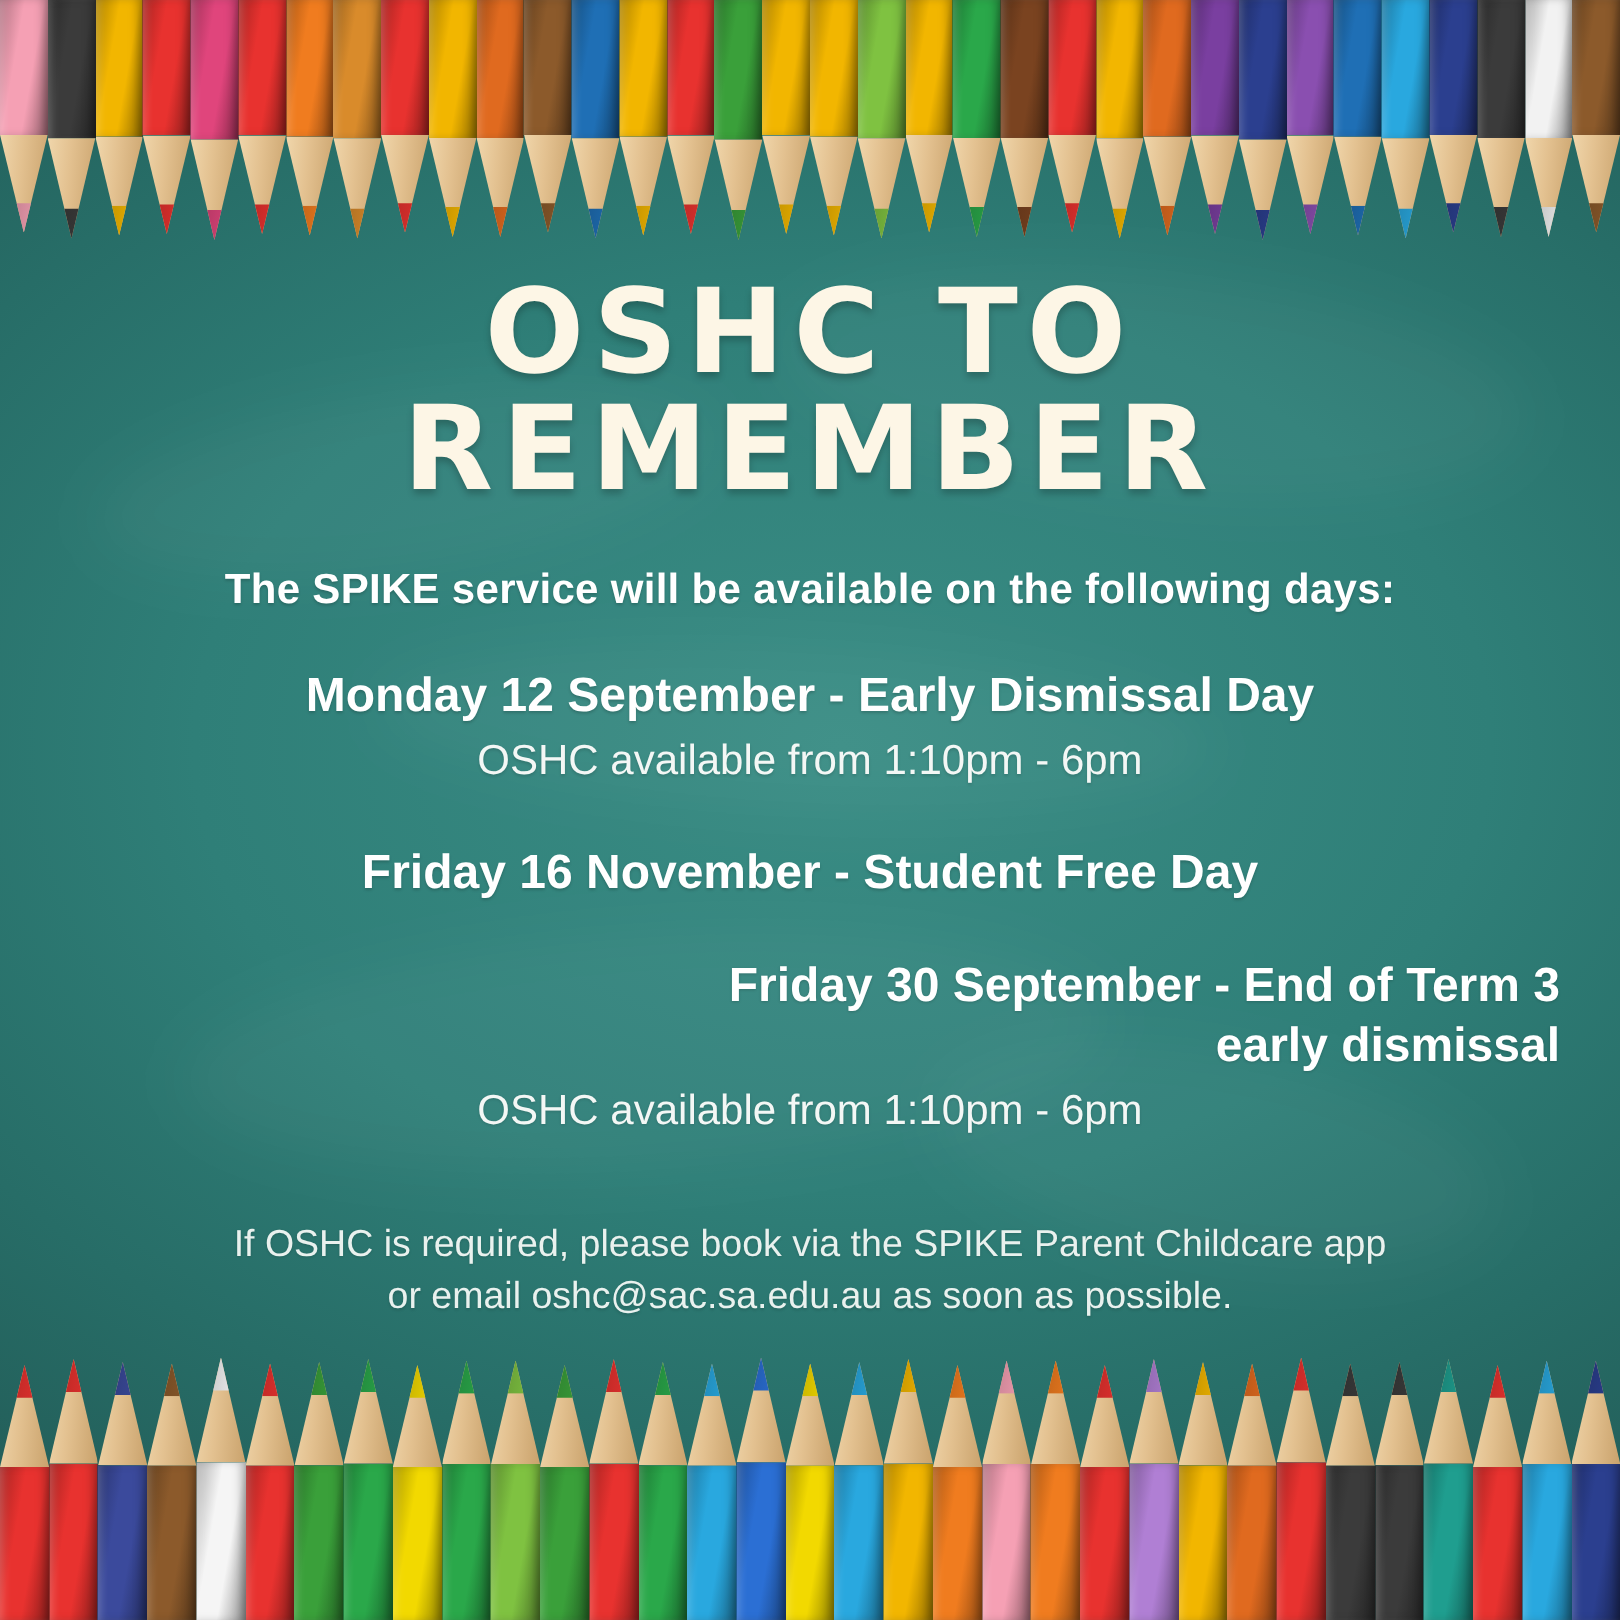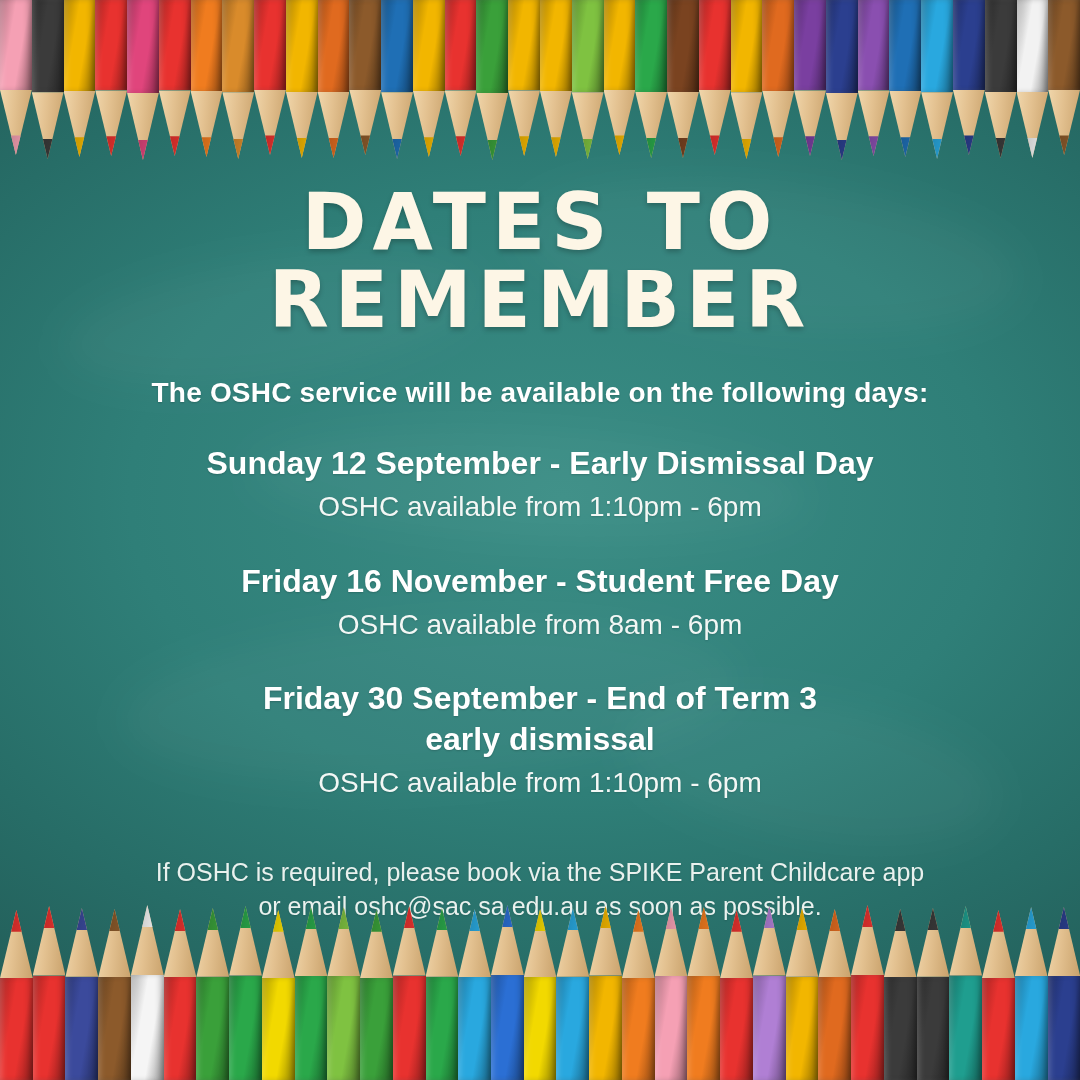--- a/index.html
+++ b/index.html
@@ -573,35 +573,34 @@
       </div>
       <div class="pencil" style="margin-top: 2px; height: calc(100% - 2px);">
         <div class="cone">
           <div class="tip" style="background: linear-gradient(100deg, rgb(32, 47, 107), rgb(43, 63, 143));"></div>
         </div>
         <div class="barrel" style="background: linear-gradient(100deg, rgb(31, 45, 103) 0%, rgb(43, 63, 143) 35%, rgb(43, 63, 143) 62%, rgb(26, 38, 86) 100%);"></div>
       </div>
     </div>
 
   <div class="content">
-    <h1 class="title">DATES TO REMEMBER</h1>
-    <div class="subtitle">The OSHC service will be available on the following days:</div>
+    <h1 class="title">OSHC TO REMEMBER</h1>
+    <div class="subtitle">The SPIKE service will be available on the following days:</div>
 
     <div class="block">
-      <div class="block-heading">Sunday 12 September - Early Dismissal Day</div>
+      <div class="block-heading">Monday 12 September - Early Dismissal Day</div>
       <div class="block-line">OSHC available from 1:10pm - 6pm</div>
     </div>
 
     <div class="block">
       <div class="block-heading">Friday 16 November - Student Free Day</div>
-      <div class="block-line">OSHC available from 8am - 6pm</div>
     </div>
 
     <div class="block">
-      <div class="block-heading" style="white-space: pre-line;">Friday 30 September - End of Term 3
+      <div class="block-heading" style="white-space: pre-line; text-align: right;">Friday 30 September - End of Term 3
 early dismissal</div>
       <div class="block-line">OSHC available from 1:10pm - 6pm</div>
     </div>
 
     <div class="footnote" style="white-space: pre-line;">If OSHC is required, please book via the SPIKE Parent Childcare app
 or email oshc@sac.sa.edu.au as soon as possible.</div>
   </div>
 
 </div>
 

